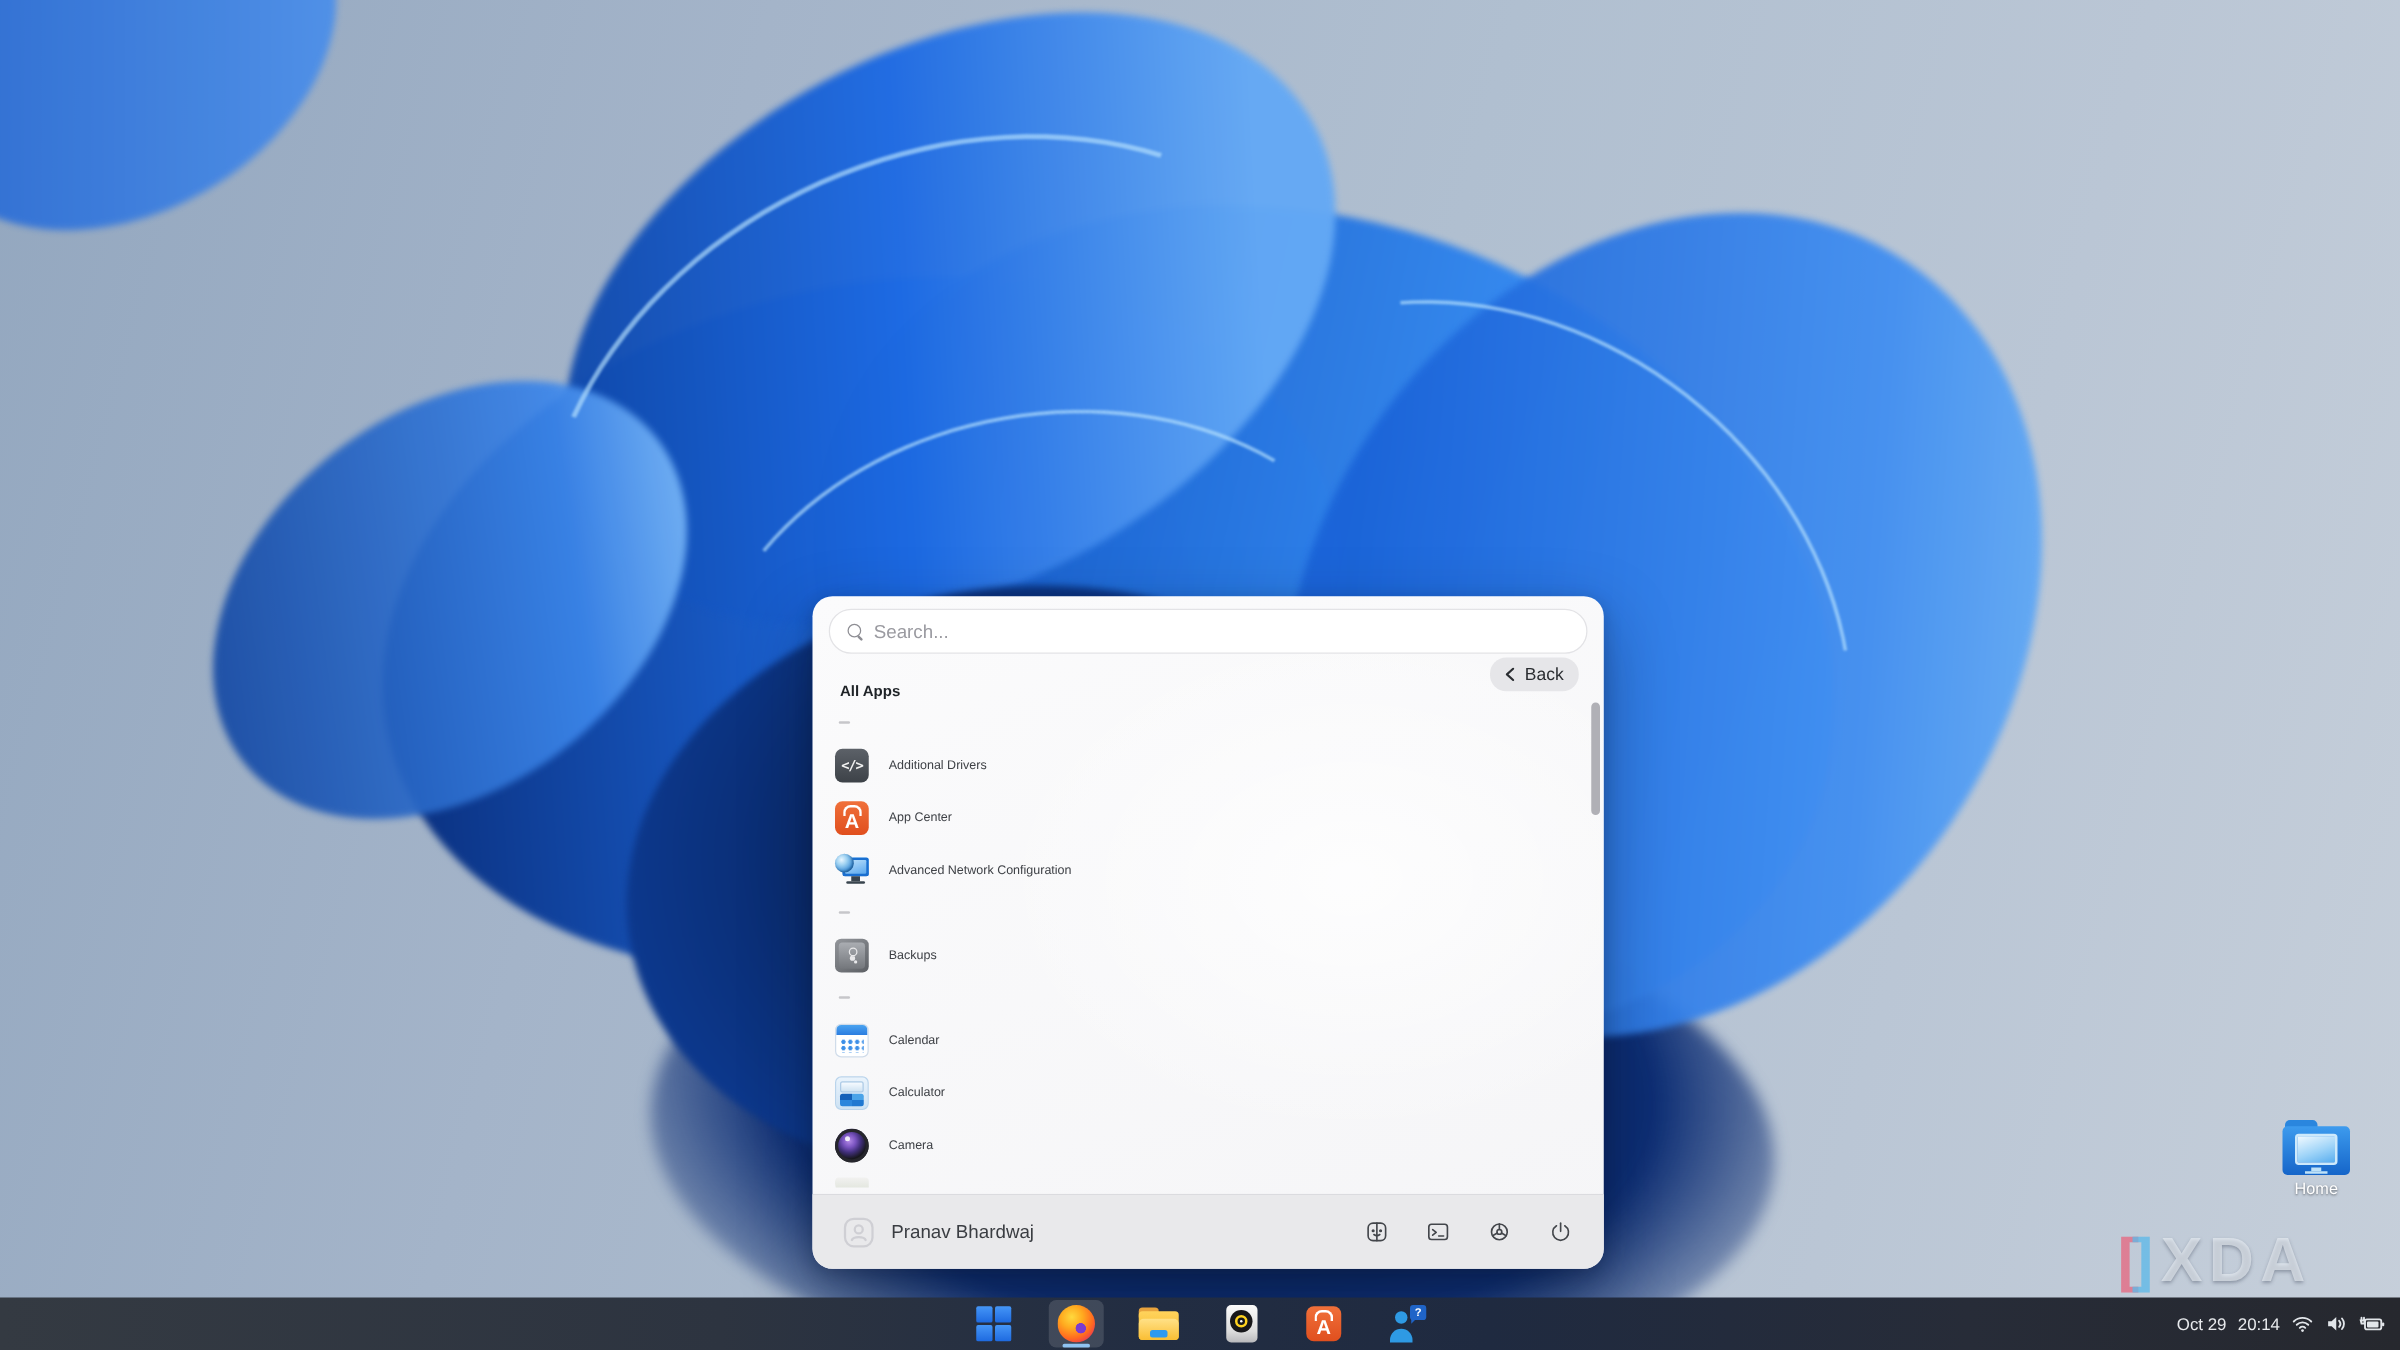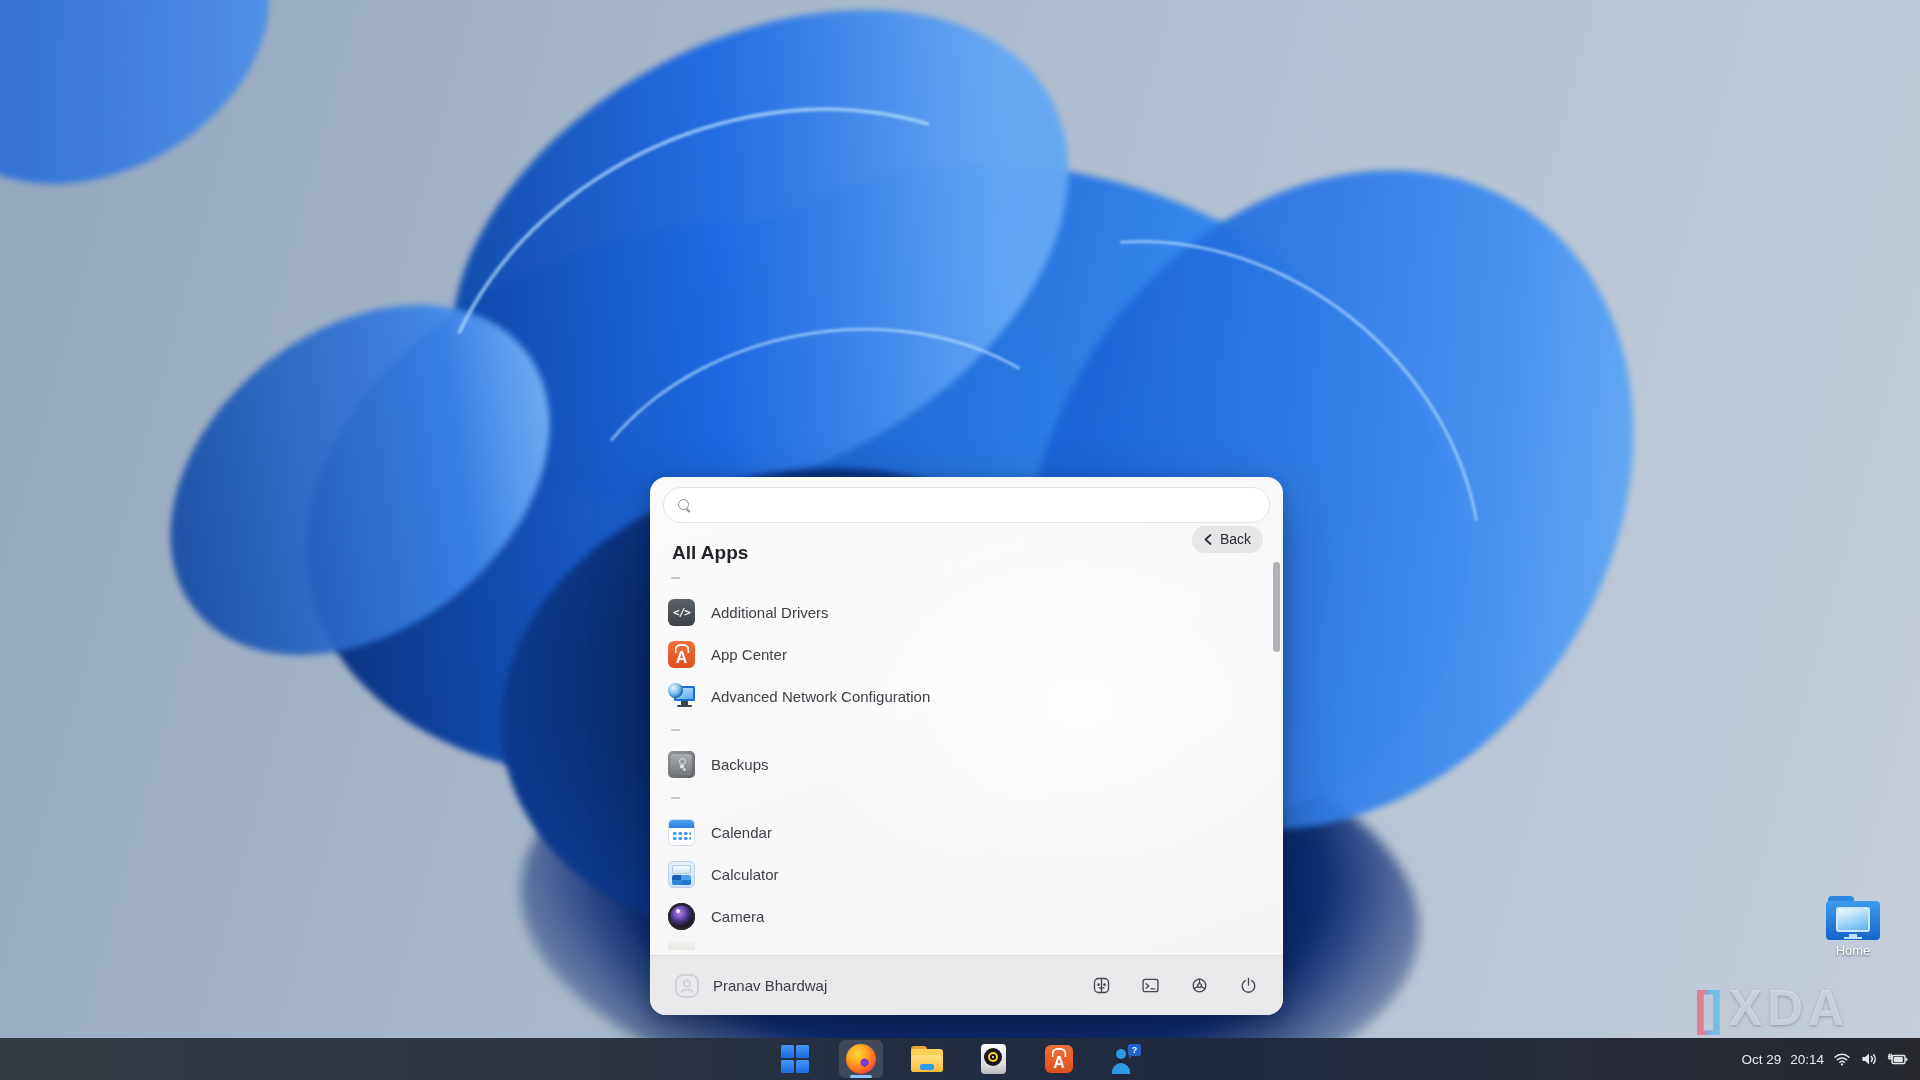--- a/index.html
+++ b/index.html
@@ -62,31 +62,31 @@
   .search-glass::before { content:""; position:absolute; left:0; top:0; width:9px; height:9px;
     border:1.6px solid #8e8e94; border-radius:50%; }
   .search-glass::after { content:""; position:absolute; left:9px; top:9px; width:5px; height:1.6px;
     background:#8e8e94; transform:rotate(45deg); transform-origin:0 0; border-radius:1px; }
   .search-row input { border:none; outline:none; flex:1; font-size:15px; color:#333; background:transparent;
     font-family:"Liberation Sans", sans-serif; }
   .search-row input::placeholder { color:#9a9aa0; }
 
   .menu-header { position:absolute; top:48px; left:22px; right:20px; height:28px;
     display:flex; align-items:center; justify-content:space-between; }
-  .all-apps-title { font-size:19px; font-weight:bold; color:#1f2327;margin-top:28px; }
+  .all-apps-title { font-size:12px; font-weight:bold; color:#1f2327;margin-top:28px; }
   .back-btn { height:27px; padding:0 12px; border-radius:13px; background:#e6e6e9; border:none; cursor:pointer;
     display:flex; align-items:center; gap:7px; font-size:14px; color:#2a2d31; font-family:"Liberation Sans", sans-serif; }
 
   .scrollbar-thumb { position:absolute; right:3px; top:85px; width:7px; height:90px; background:#b0b0b6; border-radius:4px; }
 
   .app-list { position:absolute; top:88px; left:0; right:10px; bottom:60px; padding:0 0 0 18px; overflow:hidden; }
   .list-sep { height:26px; display:flex; align-items:center; }
   .list-sep i { display:block; width:9px; height:2px; background:#c6c6ca; border-radius:1px; margin-left:3px; }
   .app-row { height:42px; display:flex; align-items:center; gap:16px; border-radius:8px; cursor:pointer; }
-  .app-label { font-size:15px; color:#3e4146; }
+  .app-label { font-size:10px; color:#3e4146; }
 
   
   .ic { width:27px; height:27px; flex:none; position:relative; border-radius:6px; }
   .ic-drivers { background:linear-gradient(180deg,#5c6168,#3d4248); display:flex; align-items:center; justify-content:center; }
   .ic-drivers::before { content:"</>"; color:#f2f2f2; font-weight:bold; font-size:11px; font-family:"DejaVu Sans Mono",monospace; letter-spacing:-1px; }
   .ic-network { border-radius:0; }
   .ic-network .net-screen { position:absolute; right:0; top:3px; width:21px; height:15px; border-radius:2px;
     background:linear-gradient(180deg,#4da3f2,#1565c0); box-shadow:inset 0 0 0 2px #1a6fd0; }
   .ic-network .net-screen::after { content:""; position:absolute; inset:2px; background:linear-gradient(160deg,#bfe2fb,#5aa8ee); border-radius:1px; }
   .ic-network .net-stand { position:absolute; right:7px; top:18px; width:7px; height:4px; background:#39444e; }
@@ -205,20 +205,21 @@
 <div class="watermark">
   <span class="wm-bracket-l">[</span>
   <span class="wm-bracket-r">]</span>
   <span class="wm-text">XDA</span>
 </div>
 
 <div class="start-menu">
 
   <div class="search-row">
     <span class="search-glass"></span>
+    <input type="text" placeholder="Search..." style="">
   </div>
 
   <div class="menu-header">
     <span class="all-apps-title">All Apps</span>
     <button class="back-btn">
       <svg width="9" height="11" viewBox="0 0 9 11">
         <polyline points="6.5,1 1.5,5.5 6.5,10" fill="none" stroke="#2a2d31" stroke-width="1.7" stroke-linecap="round" stroke-linejoin="round"></polyline>
       </svg>
       <span>Back</span>
     </button>

